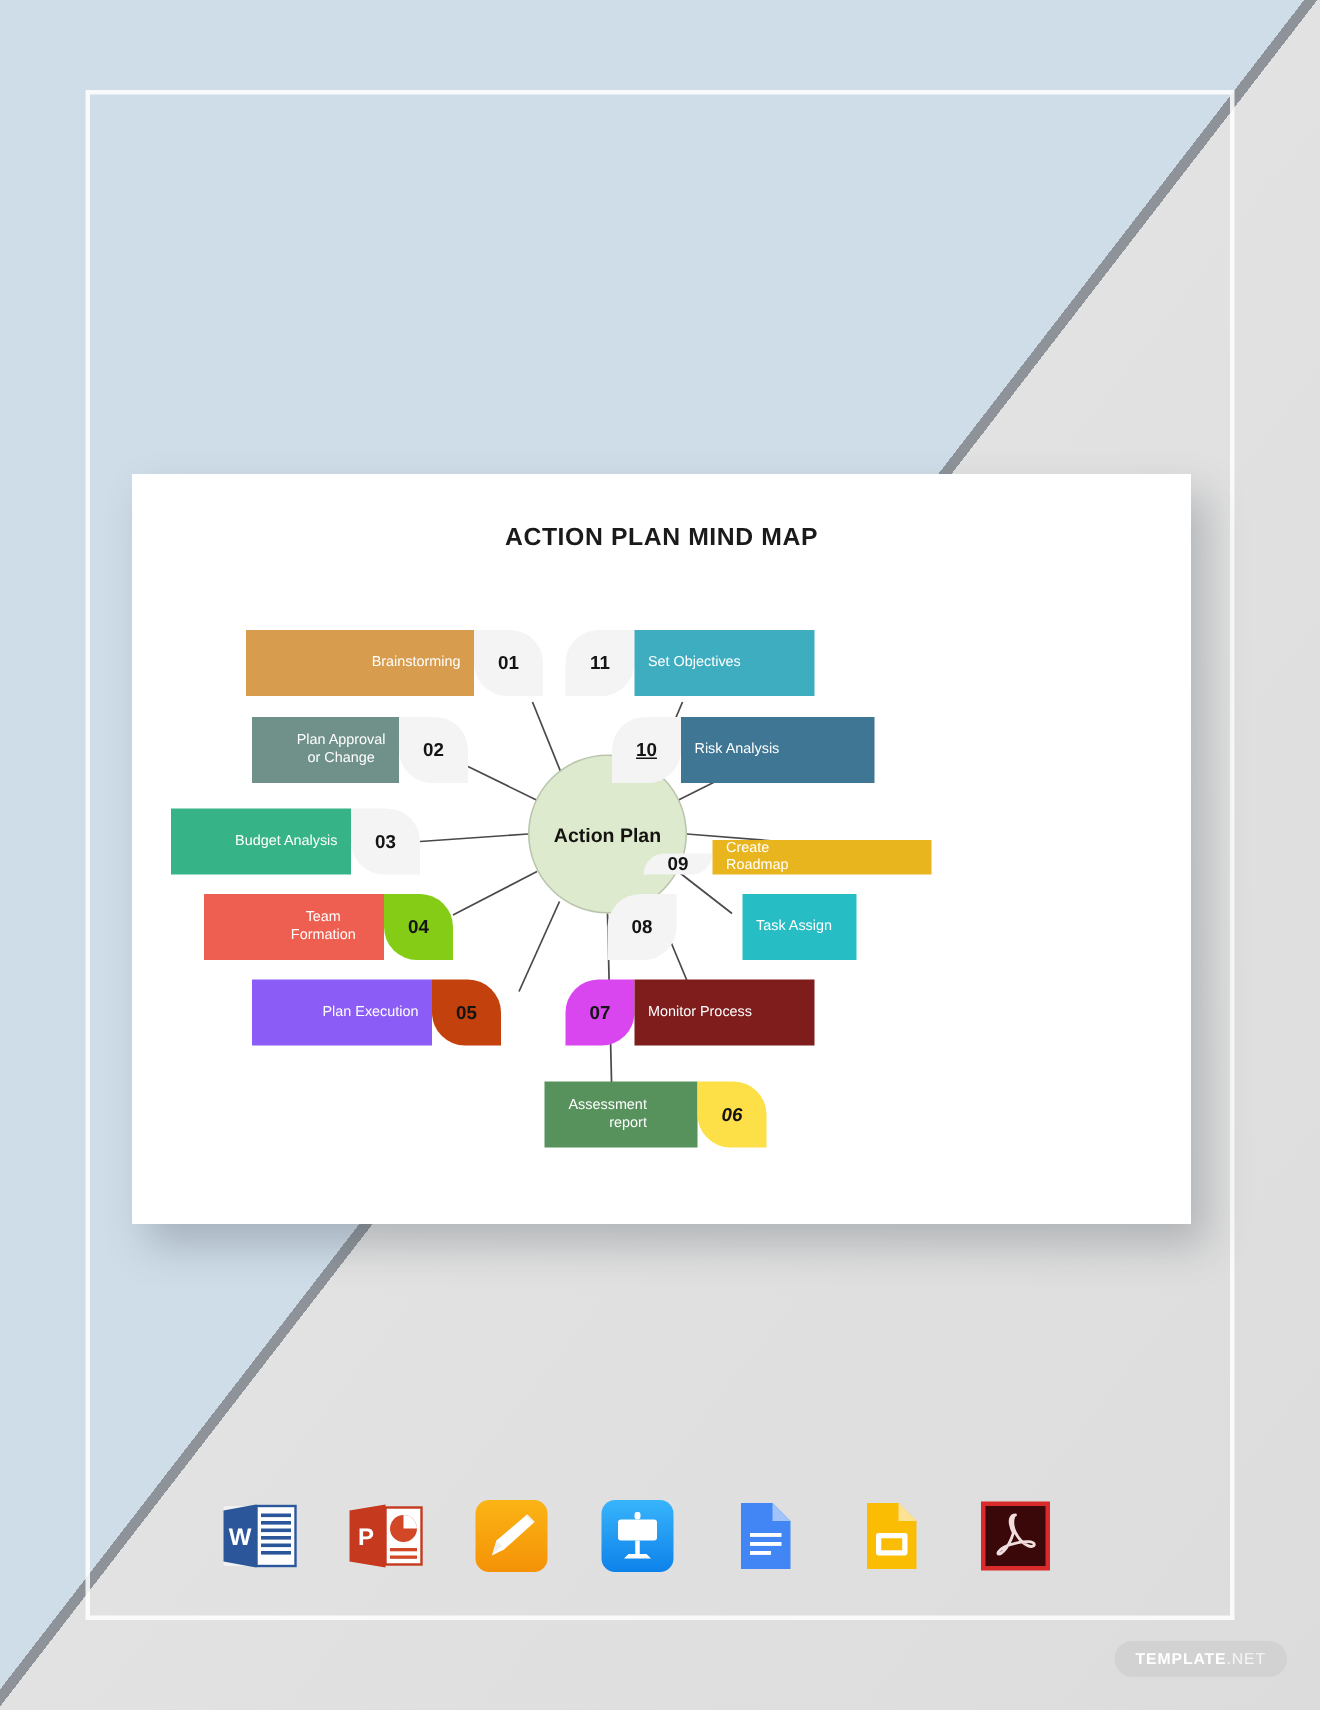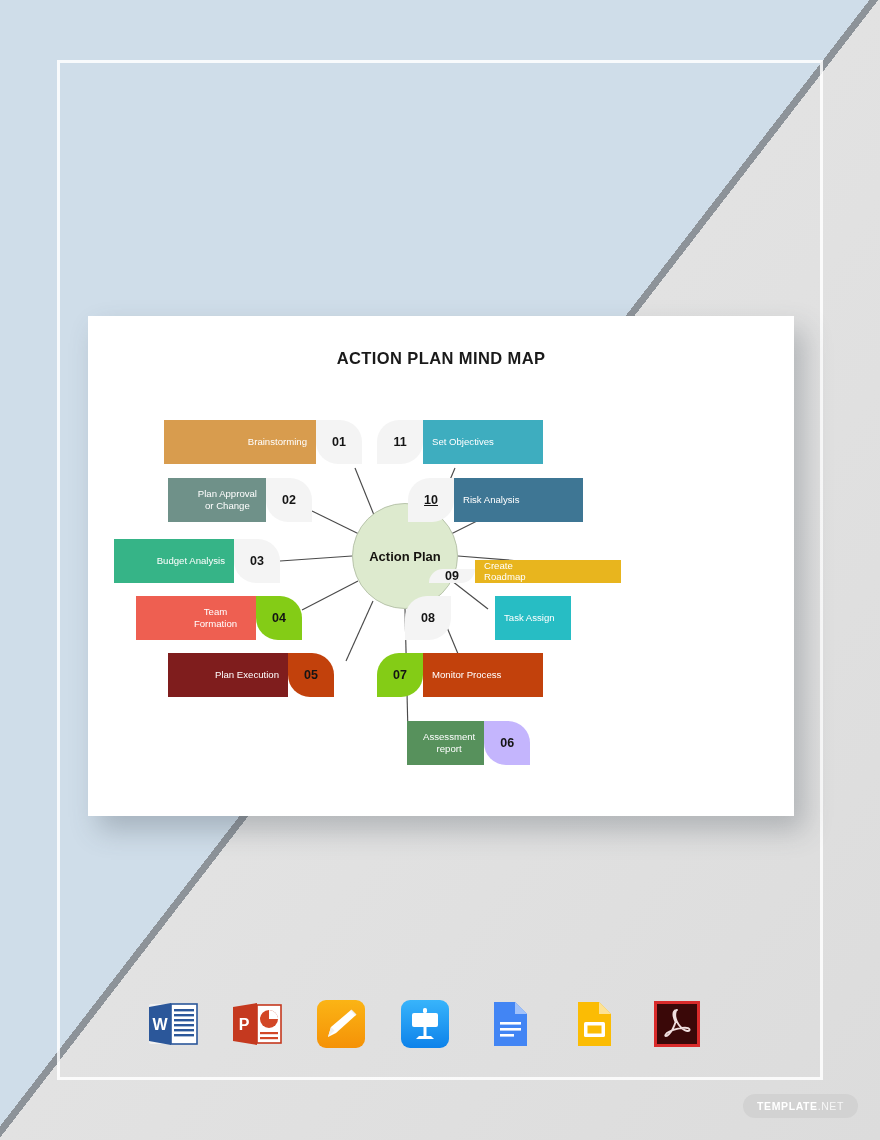--- a/index.html
+++ b/index.html
@@ -119,21 +119,21 @@
   
   .node.left  { border-radius: 22px 22px 22px 22px; }
   .node.left  .body  { justify-content: flex-end; padding: 0 9px 0 16px; text-align: center; }
   .node.left  .badge { border-radius: 0 22px 0 22px; }
 
   
   .node.right .body  { justify-content: flex-start; padding: 0 16px 0 9px; text-align: left; }
   .node.right .badge { border-radius: 22px 0 22px 0; }
 
   
-  .node.bottom .body  { justify-content: flex-start; padding: 0 9px 0 16px; text-align: center; margin-left: 44px; }
+  .node.bottom .body  { justify-content: flex-start; padding: 0 9px 0 16px; text-align: right; }
   .node.bottom .badge { border-radius: 0 22px 0 22px; }
 
   
   .icon-strip {
     position: absolute;
     left: 145px; top: 992px;
     width: 560px; height: 64px;
     display: flex;
     align-items: center;
     justify-content: space-between;
@@ -197,30 +197,30 @@
           </div>
           <div class="node left" style="left: 26px; top: 223px; width: 166px; border-radius: 22px;">
             <div class="body" style="background: rgb(54, 180, 135);">Budget Analysis</div>
             <div class="badge" style="background: rgb(244, 244, 244);">03</div>
           </div>
           <div class="node left" style="left: 48px; top: 280px; width: 166px; border-radius: 22px;">
             <div class="body" style="background: rgb(238, 95, 81); padding-left: 48px;">Team Formation</div>
             <div class="badge" style="background: #84cc16;">04</div>
           </div>
           <div class="node left" style="left: 80px; top: 337px; width: 166px; border-radius: 22px;">
-            <div class="body" style="background: #7f1d1d;">Plan Execution</div>
+            <div class="body" style="background: #8b5cf6;">Plan Execution</div>
             <div class="badge" style="background: #c2410c;">05</div>
           </div>
           <div class="node bottom" style="left: 275px; top: 405px; width: 148px; border-radius: 22px;">
             <div class="body" style="background: rgb(87, 145, 92);">Assessment<br>report</div>
-            <div class="badge" style="background: #c4b5fd;">06</div>
+            <div class="badge" style="background: #fde047; font-style: italic;">06</div>
           </div>
           <div class="node right" style="left: 289px; top: 337px; width: 166px; border-radius: 22px;">
-            <div class="badge" style="background: #84cc16;">07</div>
-            <div class="body" style="background: #c2410c;">Monitor Process</div>
+            <div class="badge" style="background: #d946ef;">07</div>
+            <div class="body" style="background: #7f1d1d;">Monitor Process</div>
           </div>
           <div class="node right" style="left: 317px; top: 280px; width: 166px; border-radius: 22px; gap: 44px;">
             <div class="badge" style="background: rgb(244, 244, 244);">08</div>
             <div class="body" style="background: rgb(39, 189, 196);">Task Assign</div>
           </div>
           <div class="node right" style="left: 341px; top: 223px; width: 192px; border-radius: 22px; align-items: flex-end;">
             <div class="badge" style="background: rgb(244, 244, 244);">09</div>
             <div class="body" style="background: rgb(232, 181, 30);">Create<br>Roadmap</div>
           </div>
           <div class="node right" style="left: 320px; top: 162px; width: 175px; border-radius: 22px;">

